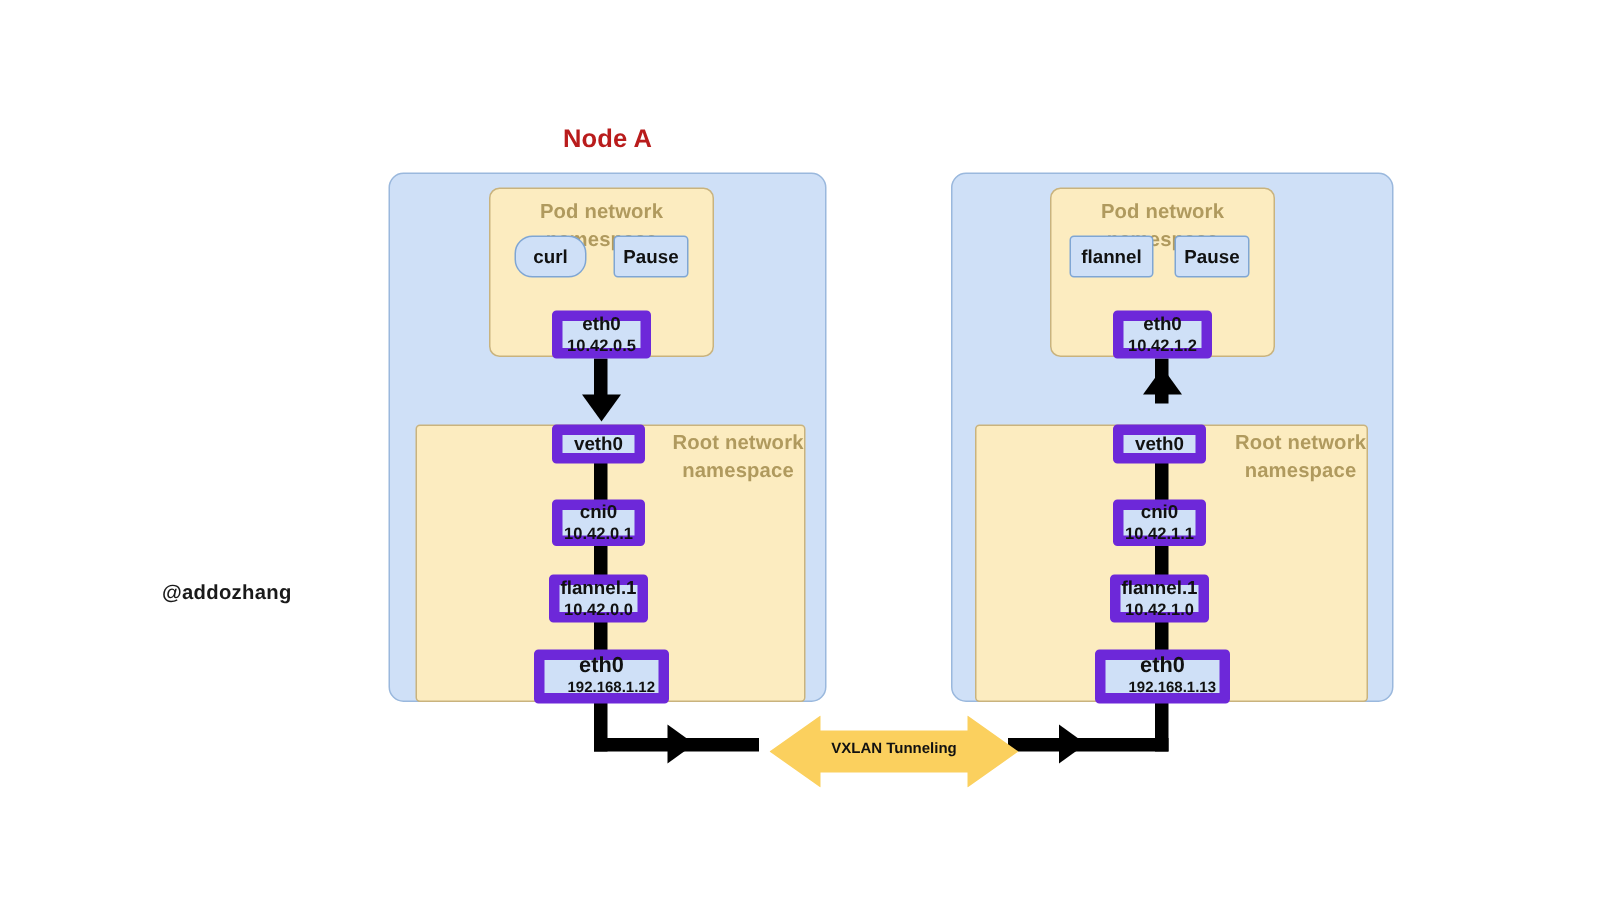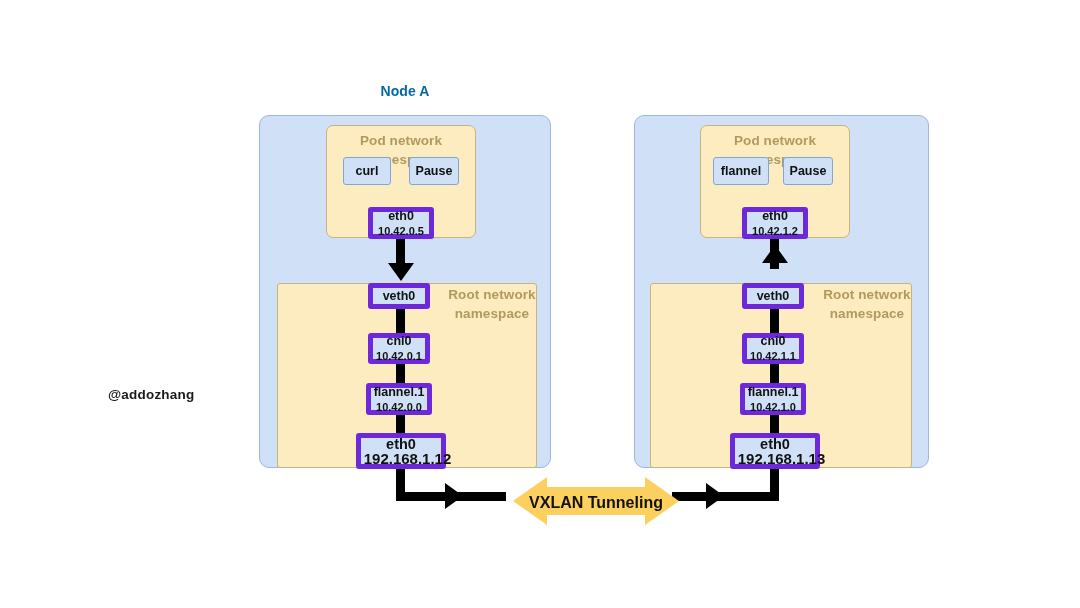--- a/index.html
+++ b/index.html
@@ -60,23 +60,23 @@
     top: 387px;
     font-size: 13.5px;
     font-weight: bold;
     color: #1a1a1a;
     letter-spacing: 0.2px;
   }
 
   
   .node-title {
     position: absolute;
-    font-size: 14px;
-    font-weight: bold;
-    color: #0369a1;
+    font-size: 17px;
+    font-weight: bold;
+    color: #b91c1c;
     text-align: center;
     letter-spacing: 0.1px;
   }
 
   
   .node-box {
     position: absolute;
     background: #cfe0f7;
     border: 1px solid #9ab8dd;
     border-radius: 10px;
@@ -97,21 +97,21 @@
     color: #b09a5e;
     text-align: center;
     line-height: 19px;
     letter-spacing: 0.1px;
   }
 
   
   .dev {
     position: absolute;
     background: #cfe0f7;
-    border: 5px solid #6d28d9;
+    border: 7px solid #6d28d9;
     border-radius: 3px;
     box-sizing: border-box;
     display: flex;
     flex-direction: column;
     align-items: center;
     justify-content: center;
     z-index: 5;
   }
   .dev .dev-name {
     font-size: 12.5px;
@@ -119,21 +119,21 @@
     color: #111111;
     line-height: 15px;
   }
   .dev .dev-ip {
     font-size: 11px;
     color: #111111;
     line-height: 14px;
     font-weight: bold;
   }
   .dev.big .dev-name { font-size: 14.5px; }
-  .dev.big .dev-ip { font-size: 15px; margin-left: 13px; }
+  .dev.big .dev-ip { font-size: 10px; margin-left: 13px; }
   .dev.app { border: 1px solid #7fa6d4; }
 
   
   .vline {
     position: absolute;
     background: #000000;
     width: 9px;
     z-index: 2;
   }
   .hline {
@@ -168,21 +168,21 @@
   }
 
   
   .vxlan {
     position: absolute;
     z-index: 4;
   }
   .vxlan-text {
     position: absolute;
     z-index: 6;
-    font-size: 16px;
+    font-size: 10px;
     font-weight: bold;
     color: #111111;
     text-align: center;
     white-space: nowrap;
   }
 </style>
 </head>
 <body>
 
 <div id="canvas">
@@ -190,21 +190,21 @@
 
   <div class="watermark">@addozhang</div>
 
   <div class="node-title" style="left:259px; top:83px; width:292px;">Node A</div>
 
   <div class="node-box" style="left:259px; top:115px; width:292px; height:353px;"></div>
 
   <div class="ns-box pod" style="left:326px; top:125px; width:150px; height:113px;"></div>
   <div class="ns-label" style="left:326px; top:131px; width:150px;">Pod network namespace</div>
 
-  <div class="dev app" style="left:343px; top:157px; width:48px; height:28px;">
+  <div class="dev app" style="left:343px; top:157px; width:48px; height:28px;border-radius:12px;">
     <span class="dev-name">curl</span>
   </div>
   <div class="dev app" style="left:409px; top:157px; width:50px; height:28px;">
     <span class="dev-name">Pause</span>
   </div>
 
   <div class="dev" style="left:368px; top:207px; width:66px; height:32px;">
     <span class="dev-name">eth0</span>
     <span class="dev-ip">10.42.0.5</span>
   </div>

